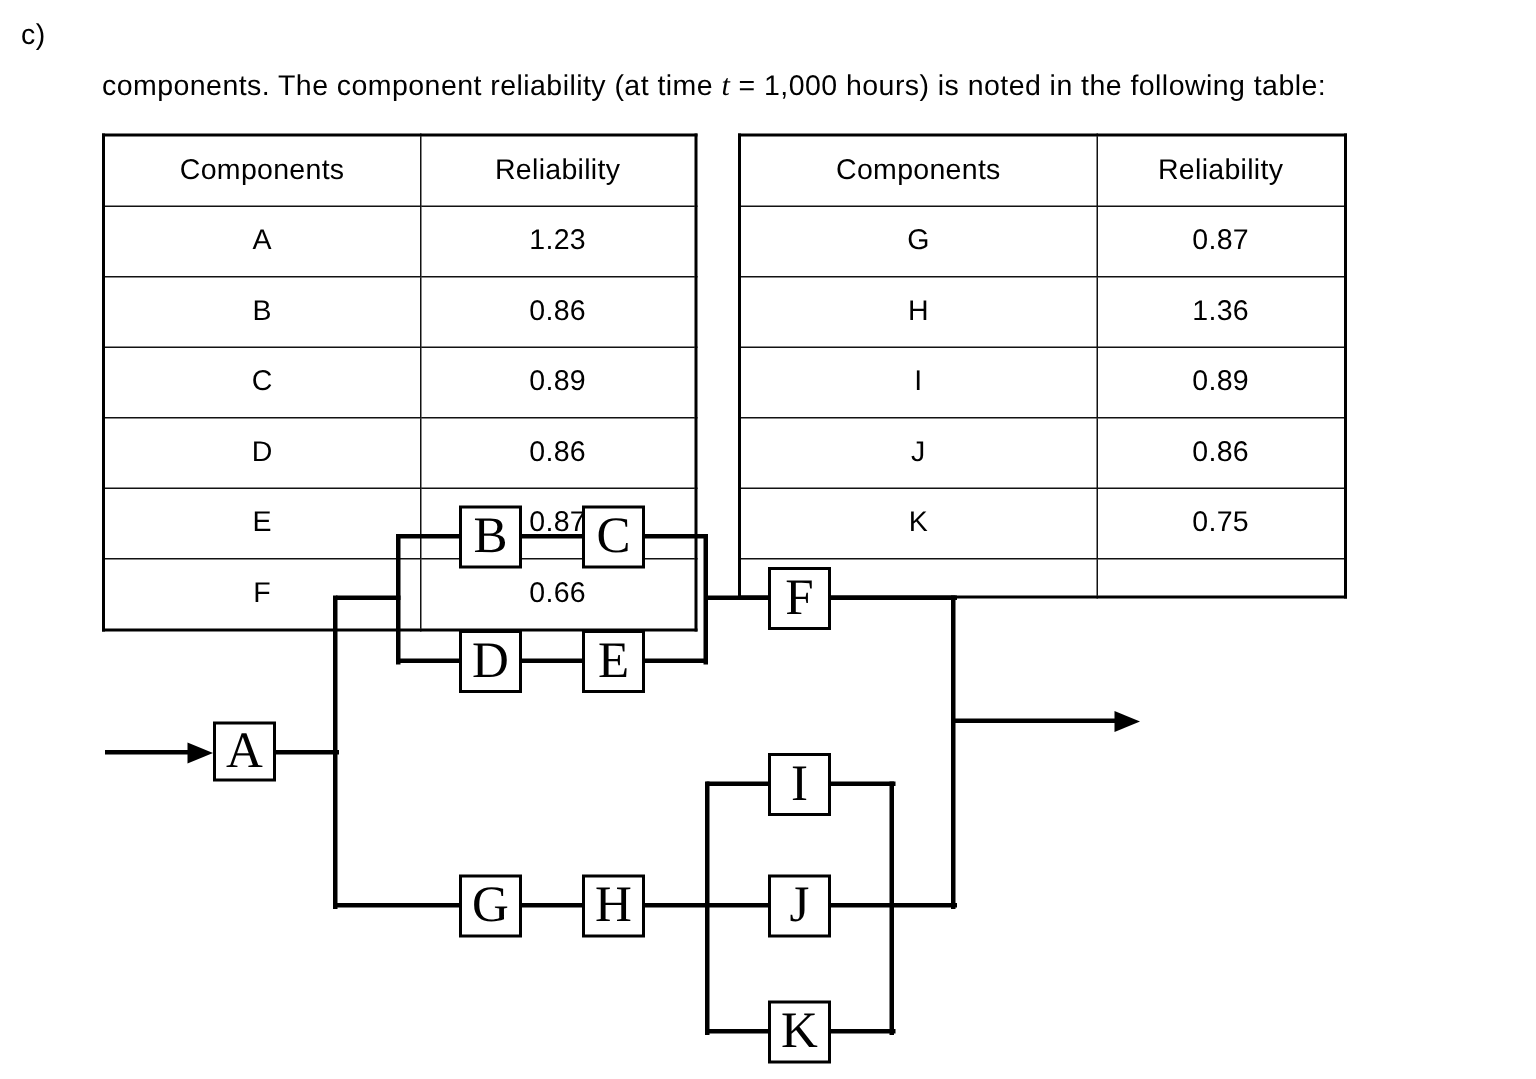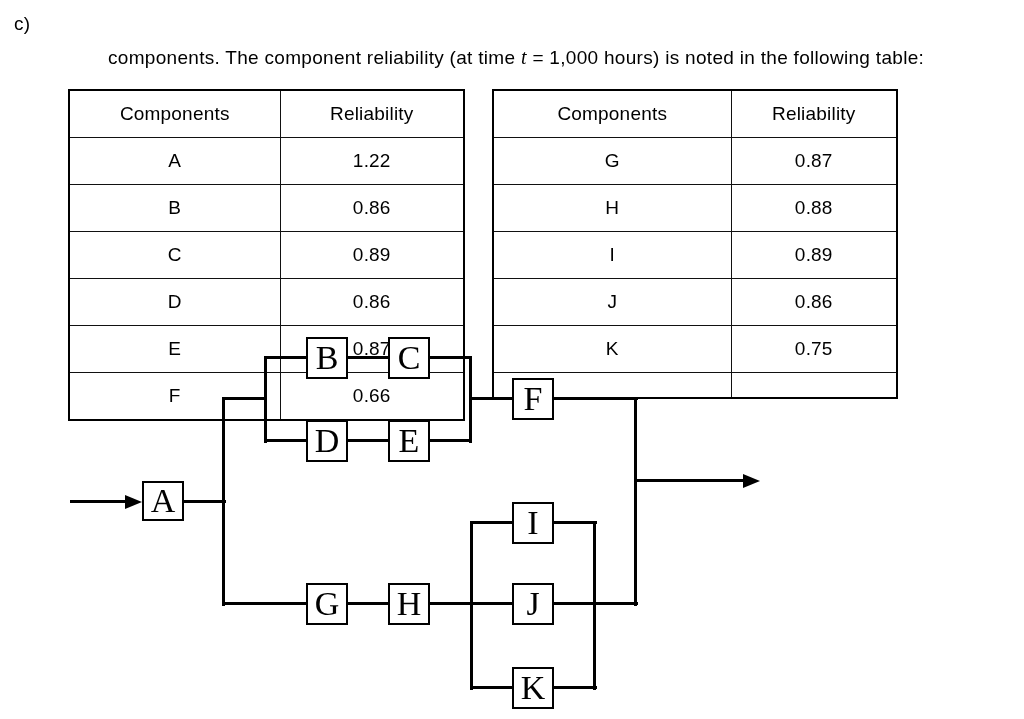--- a/index.html
+++ b/index.html
@@ -33,35 +33,35 @@
     position:absolute;width:0;height:0;
     border-left:17px solid #000;border-top:7px solid transparent;border-bottom:7px solid transparent;
   }
 </style>
 </head>
 <body>
 
 <div class="page">
 
   <div class="qlabel">c)</div>
-  <div class="qline" style="top:46px;margin-left:40px;"><span>components. The component reliability (at time </span><span class="it">t</span><span> = 1,000 hours) is noted in the following table:</span></div>
+  <div class="qline" style="top:46px;"><span>components. The component reliability (at time </span><span class="it">t</span><span> = 1,000 hours) is noted in the following table:</span></div>
 
   <table class="tbl" style="left:68px;top:89px;width:395px;height:214px;">
     <colgroup>
         <col style="width:211px">
         <col style="width:184px">
       </colgroup>
     <tbody>
         <tr>
       <th>Components</th>
       <th>Reliability</th>
     </tr>
     <tr>
           <td>A</td>
-          <td>1.22</td>
+          <td>1.23</td>
         </tr>
     <tr>
           <td>B</td>
           <td>0.86</td>
         </tr>
     <tr>
           <td>C</td>
           <td>0.89</td>
         </tr>
     <tr>
@@ -88,21 +88,21 @@
         <tr>
       <th>Components</th>
       <th>Reliability</th>
     </tr>
     <tr>
           <td>G</td>
           <td>0.87</td>
         </tr>
     <tr>
           <td>H</td>
-          <td>0.88</td>
+          <td>1.36</td>
         </tr>
     <tr>
           <td>I</td>
           <td>0.89</td>
         </tr>
     <tr>
           <td>J</td>
           <td>0.86</td>
         </tr>
     <tr>

